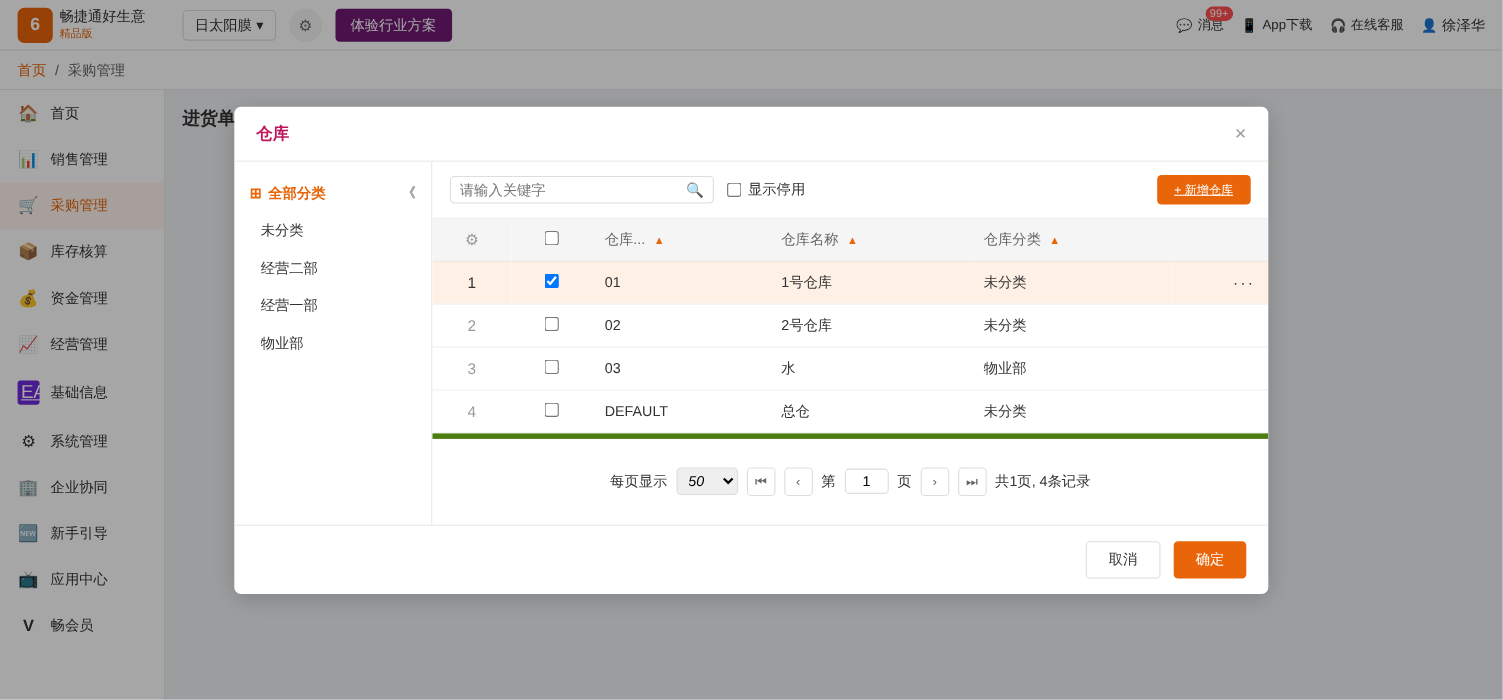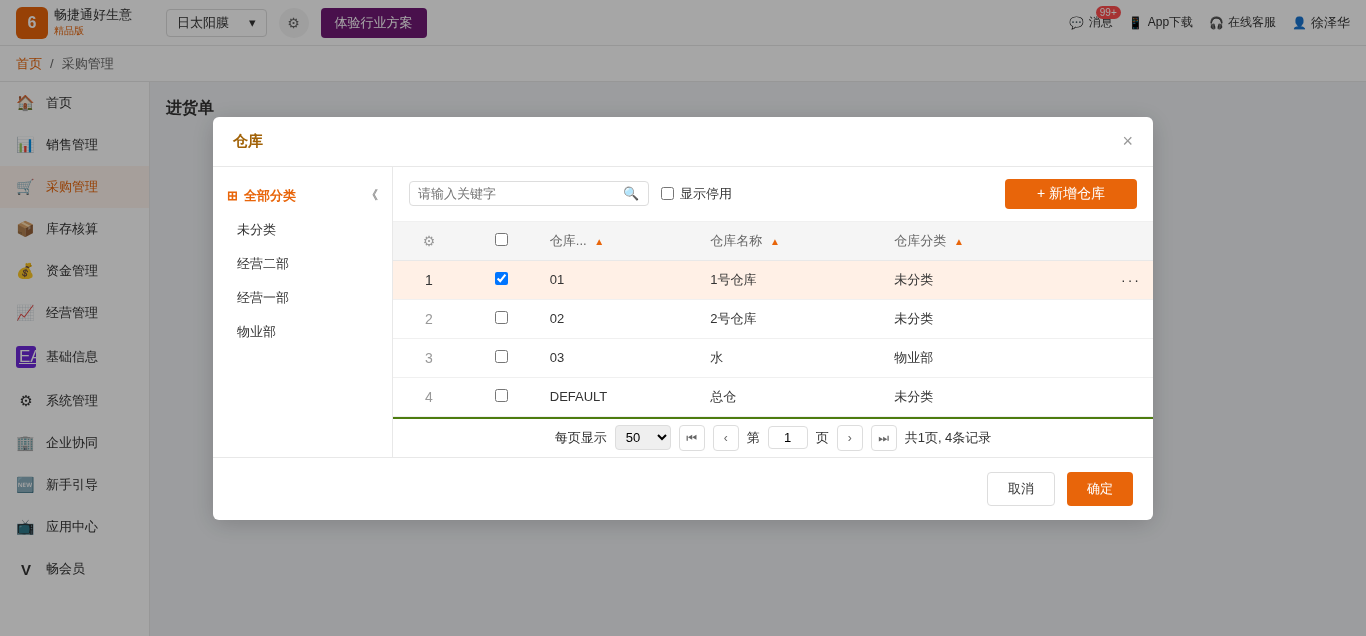--- a/index.html
+++ b/index.html
@@ -31,21 +31,21 @@
     }
     .logo-text { font-size: 13px; color: #333; line-height: 1.3; }
     .logo-sub { font-size: 10px; color: #e8650a; }
     .header-middle {
       flex: 1;
       display: flex;
       align-items: center;
       gap: 12px;
     }
     .store-selector {
-      display: flex; align-items: center; gap: 20px;
+      display: flex; align-items: center; gap: 4px;
       border: 1px solid #ddd; border-radius: 4px;
       padding: 4px 10px; cursor: pointer; color: #333;
     }
     .gear-btn {
       width: 30px; height: 30px; border-radius: 50%;
       background: #f5f5f5; display: flex; align-items: center; justify-content: center;
       cursor: pointer; color: #666; font-size: 14px;
     }
     .trial-btn {
       background: #701a75; color: #fff; border: none;
@@ -125,21 +125,21 @@
       max-height: 580px;
       box-shadow: 0 4px 24px rgba(0,0,0,0.18);
       display: flex; flex-direction: column;
       position: relative;
     }
     .modal-header {
       padding: 14px 20px;
       border-bottom: 1px solid #e8e8e8;
       display: flex; align-items: center; justify-content: space-between;
     }
-    .modal-title { font-size: 15px; font-weight: bold; color: #a16207; }
+    .modal-title { font-size: 15px; font-weight: bold; color: #be185d; }
     .modal-close { cursor: pointer; color: #999; font-size: 18px; }
     .modal-body {
       display: flex; flex: 1; overflow: hidden;
     }
 
     
     .category-panel {
       width: 180px;
       border-right: 1px solid #e8e8e8;
       padding: 12px 0;
@@ -176,22 +176,22 @@
       border: none; outline: none; font-size: 13px; flex: 1;
       color: #333;
     }
     .search-icon { color: #999; font-size: 13px; }
     .checkbox-label {
       display: flex; align-items: center; gap: 6px; color: #333; font-size: 13px; cursor: pointer; justify-content: flex-end;
     }
     .add-btn {
       margin-left: auto;
       background: #e8650a; color: #fff; border: none;
-      padding: 6px 32px; border-radius: 4px; cursor: pointer; font-size: 14px;
-      display: flex; align-items: center; gap: 4px;
+      padding: 6px 16px; border-radius: 4px; cursor: pointer; font-size: 11px;
+      display: flex; align-items: center; gap: 4px; text-decoration: underline;
     }
 
     
     .data-table {
       flex: 1; overflow-y: auto;
     }
     table {
       width: 100%; border-collapse: collapse;
     }
     thead tr {
@@ -208,27 +208,28 @@
     }
     td.center { text-align: center; }
     tr.row-selected { background: #fff0e6; }
     tr.row-selected td { color: #333; }
     .sort-icon { color: #e8650a; margin-left: 4px; font-size: 10px; }
     .gear-col { color: #999; font-size: 14px; text-align: center; }
     .row-actions { color: #999; font-size: 14px; text-align: right; letter-spacing: 2px; }
 
     
     .pagination {
-      padding: 6px 16px;
+      padding: 26px 16px;
       display: flex; align-items: center; justify-content: center;
-      gap: 8px; border-top: 2px solid #4d7c0f; font-size: 13px; color: #333;
+      gap: 8px; border-top: 5px solid #4d7c0f; font-size: 13px; color: #333;
     }
     .page-select {
       border: 1px solid #ddd; border-radius: 4px; padding: 3px 6px;
       font-size: 13px;
+      font-style: italic;
     }
     .page-btn {
       width: 26px; height: 26px; border: 1px solid #ddd; background: #fff;
       border-radius: 4px; cursor: pointer; display: flex; align-items: center;
       justify-content: center; color: #666; font-size: 12px;
     }
     .page-input {
       width: 40px; border: 1px solid #ddd; border-radius: 4px;
       padding: 3px 6px; text-align: center; font-size: 13px;
     }

